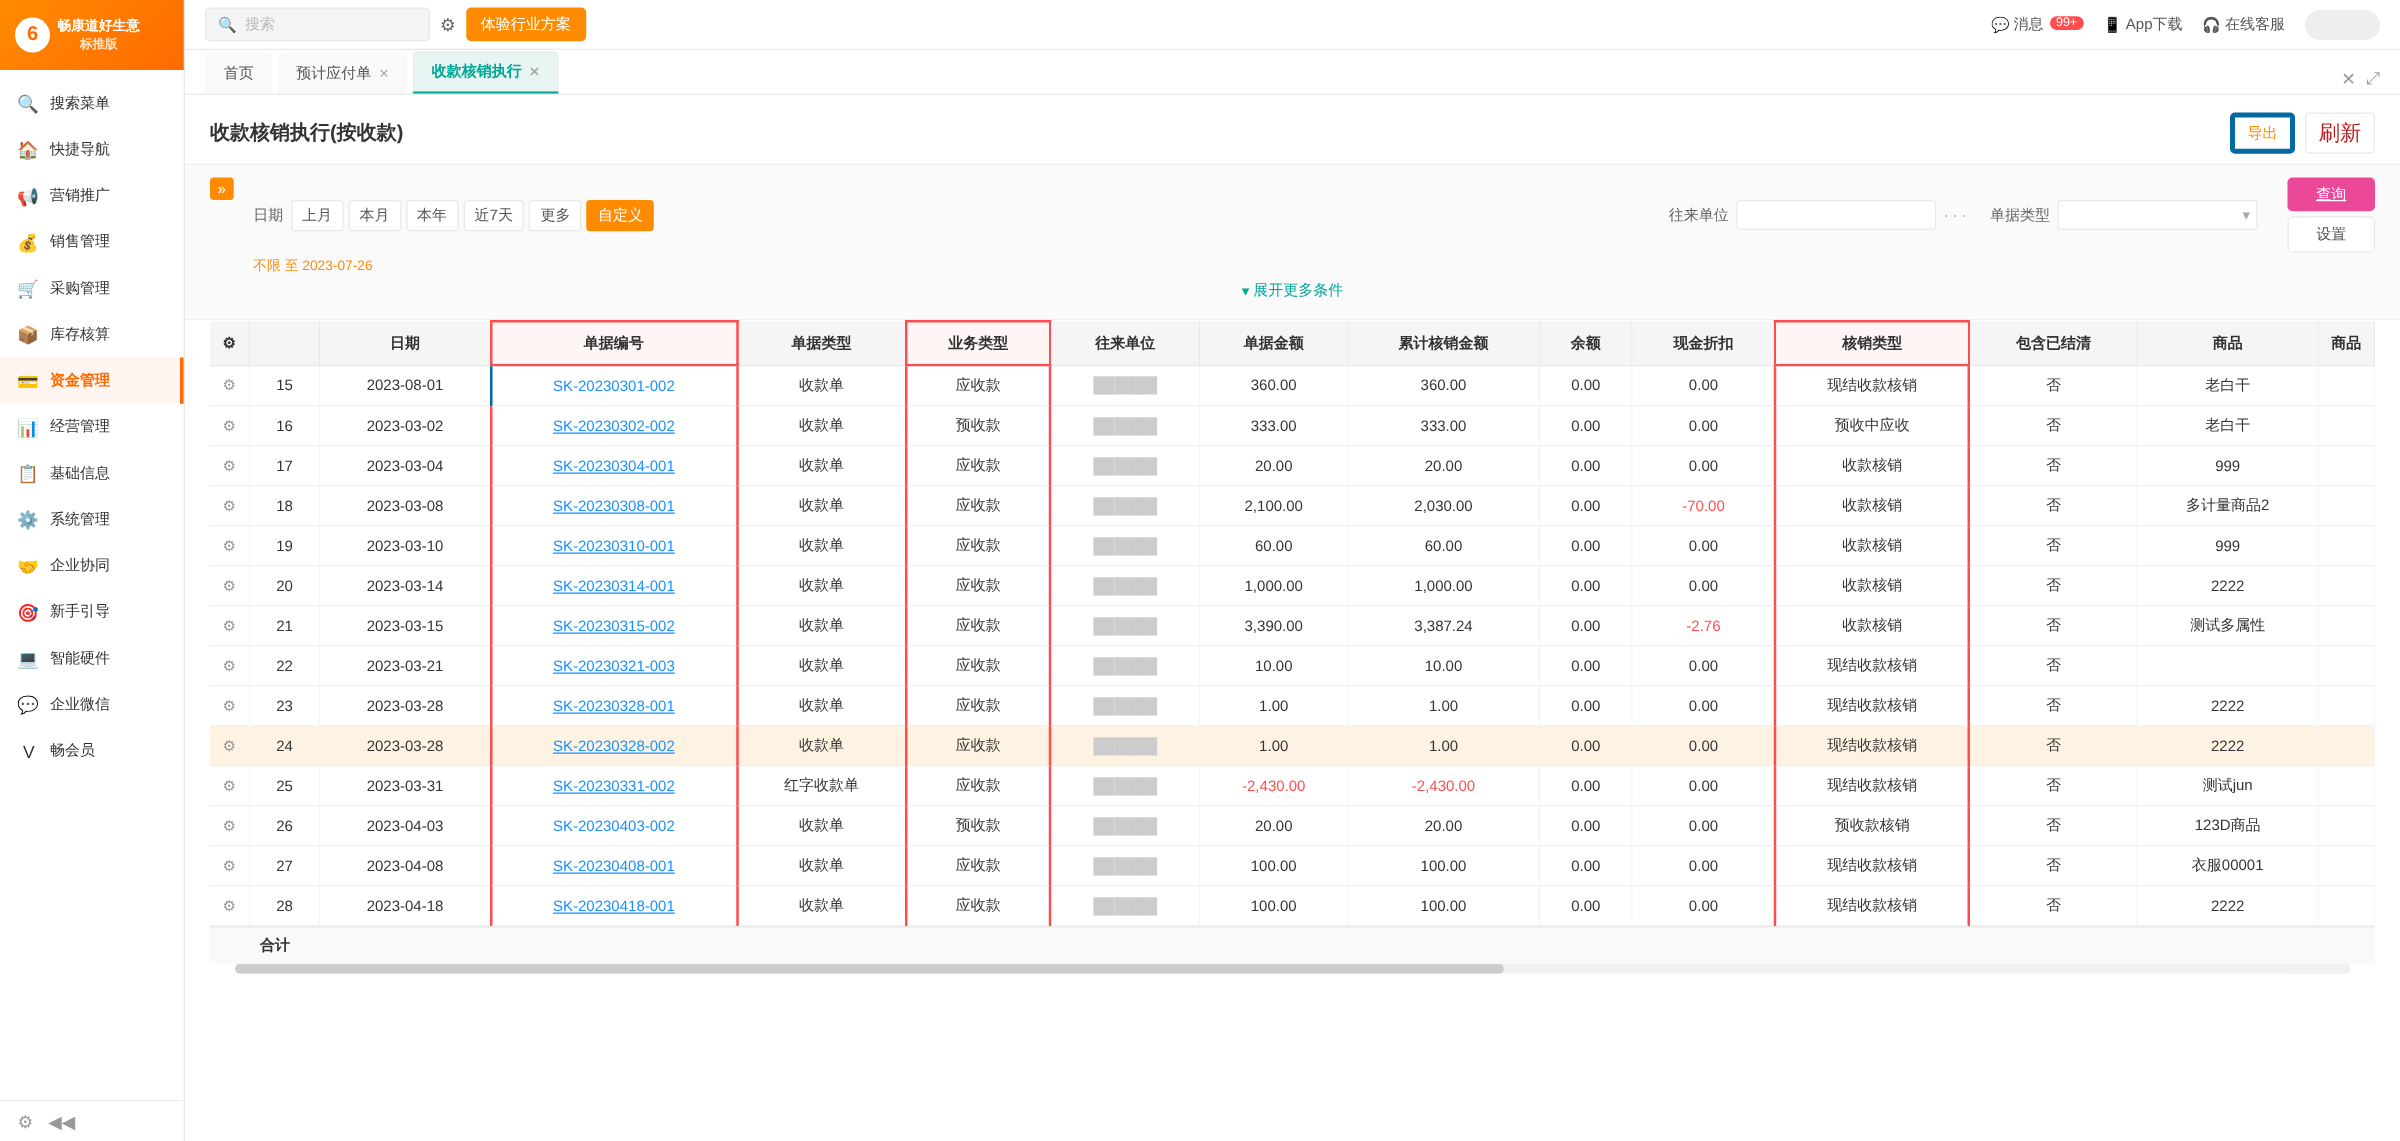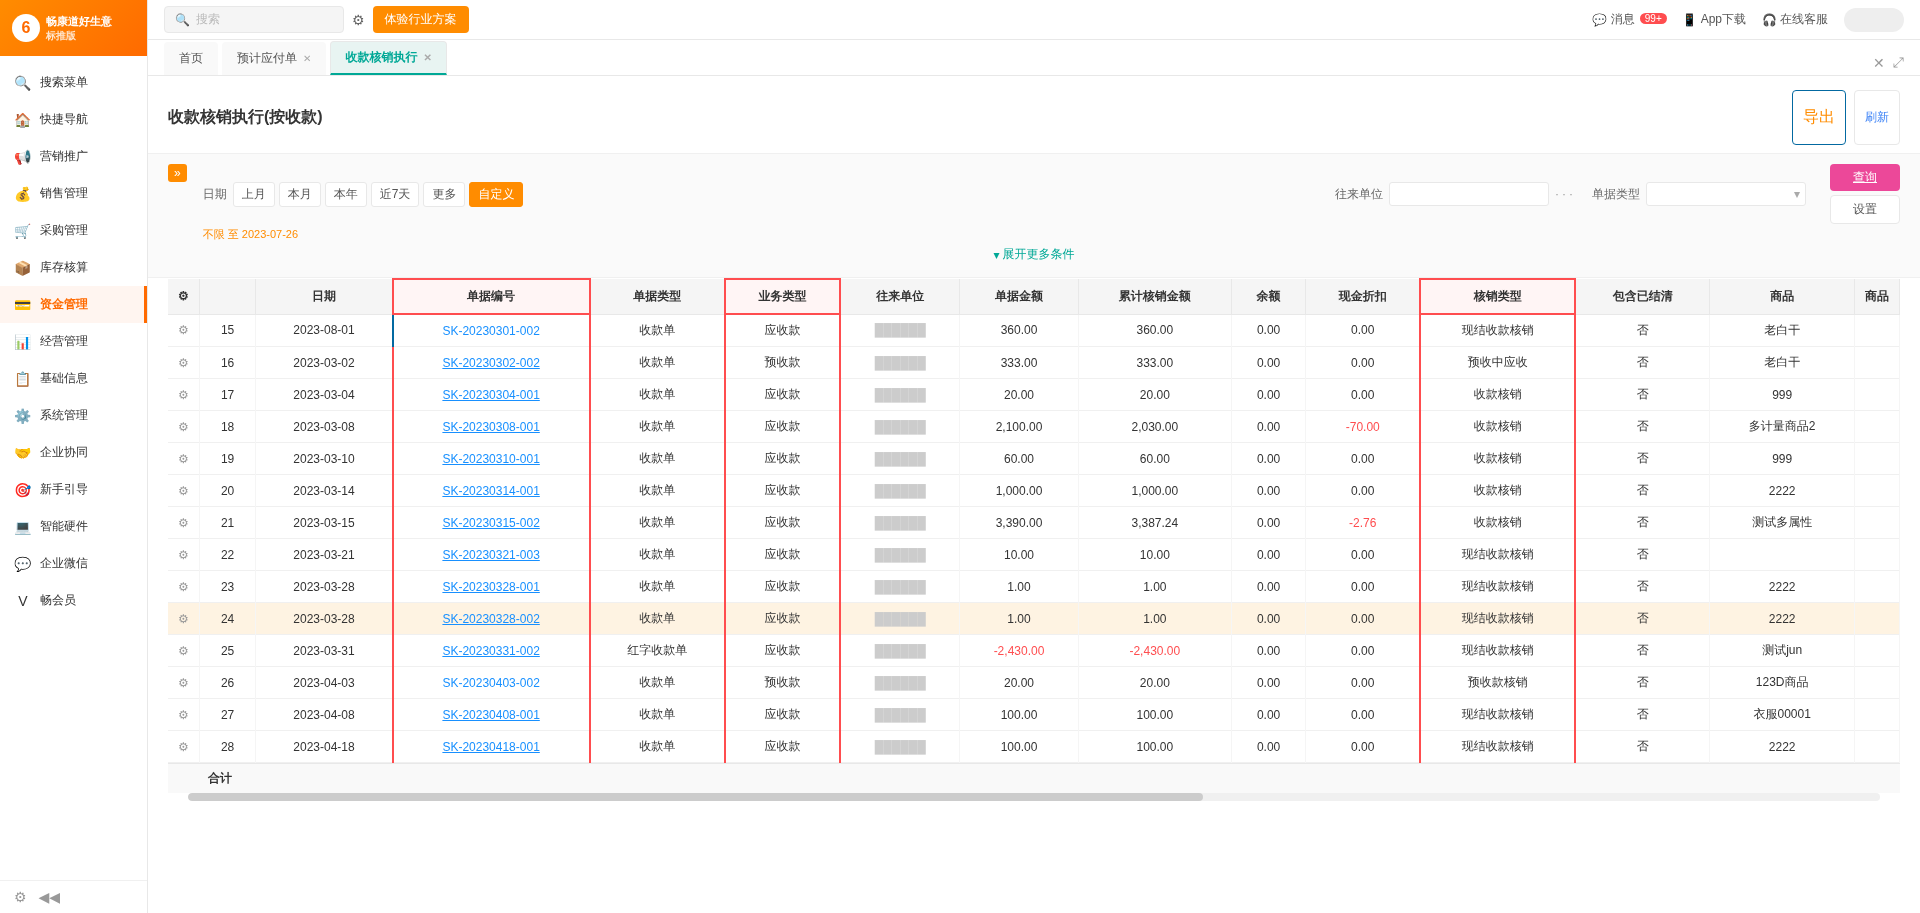--- a/index.html
+++ b/index.html
@@ -3,21 +3,21 @@
   <meta charset="utf-8">
   <style>
     * { box-sizing: border-box; margin: 0; padding: 0; }
     body { font-family: 'Microsoft YaHei', Arial, sans-serif; font-size: 12px; background: #f5f5f5; display: flex; height: 913px; overflow: hidden; }
 
     
     .sidebar { width: 148px; background: #fff; display: flex; flex-direction: column; border-right: 1px solid #e8e8e8; flex-shrink: 0; }
     .sidebar-logo { height: 56px; background: linear-gradient(135deg, #ff8c00, #ff6a00); display: flex; align-items: center; padding: 0 12px; color: #fff; font-size: 13px; font-weight: bold; gap: 6px; }
     .sidebar-logo .logo-icon { width: 28px; height: 28px; background: #fff; border-radius: 50%; display: flex; align-items: center; justify-content: center; }
     .sidebar-logo .logo-icon span { color: #ff6a00; font-size: 16px; font-weight: bold; }
-    .sidebar-logo .logo-text { font-size: 11px; line-height: 1.3; }
+    .sidebar-logo .logo-text { font-size: 11px; line-height: 1.3; text-align: center; }
     .sidebar-menu { flex: 1; overflow-y: auto; padding: 8px 0; }
     .sidebar-item { display: flex; align-items: center; padding: 10px 14px; cursor: pointer; color: #333; gap: 8px; font-size: 12px; }
     .sidebar-item.active { background: #fff5f0; color: #ff6a00; font-weight: bold; border-right: 3px solid #ff6a00; }
     .sidebar-item .si-icon { font-size: 14px; width: 18px; text-align: center; }
     .sidebar-bottom { padding: 8px 14px; display: flex; align-items: center; gap: 12px; border-top: 1px solid #f0f0f0; }
     .sidebar-bottom .gear-icon, .sidebar-bottom .arrow-icon { color: #999; cursor: pointer; font-size: 14px; }
 
     
     .main { flex: 1; display: flex; flex-direction: column; overflow: hidden; }
 
@@ -207,22 +207,22 @@
       <span style="color:#999;cursor:pointer;font-size:14px;">✕</span>
       <span style="color:#999;cursor:pointer;font-size:14px;">⤢</span>
     </div>
   </div>
 
   <div class="content">
 
     <div class="page-header">
       <div class="page-title">收款核销执行(按收款)</div>
       <div class="page-actions">
-        <button class="action-btn" style="color:#ff8c00;background:none;border:1px solid #0369a1;border-radius:4px;padding:16px 10px;cursor:pointer;font-size:16px;display:flex;align-items:center;gap:3px;">导出</button>
-        <button class="action-btn" style="color:#3b82f6;background:none;border:1px solid #e8e8e8;border-radius:4px;padding:4px 10px;cursor:pointer;font-size:12px;display:flex;align-items:center;gap:3px;">刷新</button>
+        <button class="action-btn" style="color:#ff8c00;background:none;border:4px solid #0369a1;border-radius:4px;padding:4px 10px;cursor:pointer;font-size:12px;display:flex;align-items:center;gap:3px;">导出</button>
+        <button class="action-btn" style="color:#b91c1c;background:none;border:1px solid #e8e8e8;border-radius:4px;padding:4px 10px;cursor:pointer;font-size:17px;display:flex;align-items:center;gap:3px;">刷新</button>
       </div>
     </div>
 
     <div class="filter-bar">
       <div style="display:flex;align-items:flex-start;gap:16px;">
         <div style="display:flex;align-items:center;padding:2px 6px;background:#ff8c00;border-radius:3px;cursor:pointer;color:#fff;font-size:12px;">»</div>
         <div style="flex:1;">
           <div class="filter-row">
             <div class="filter-item">
               <span class="filter-label">日期</span>

